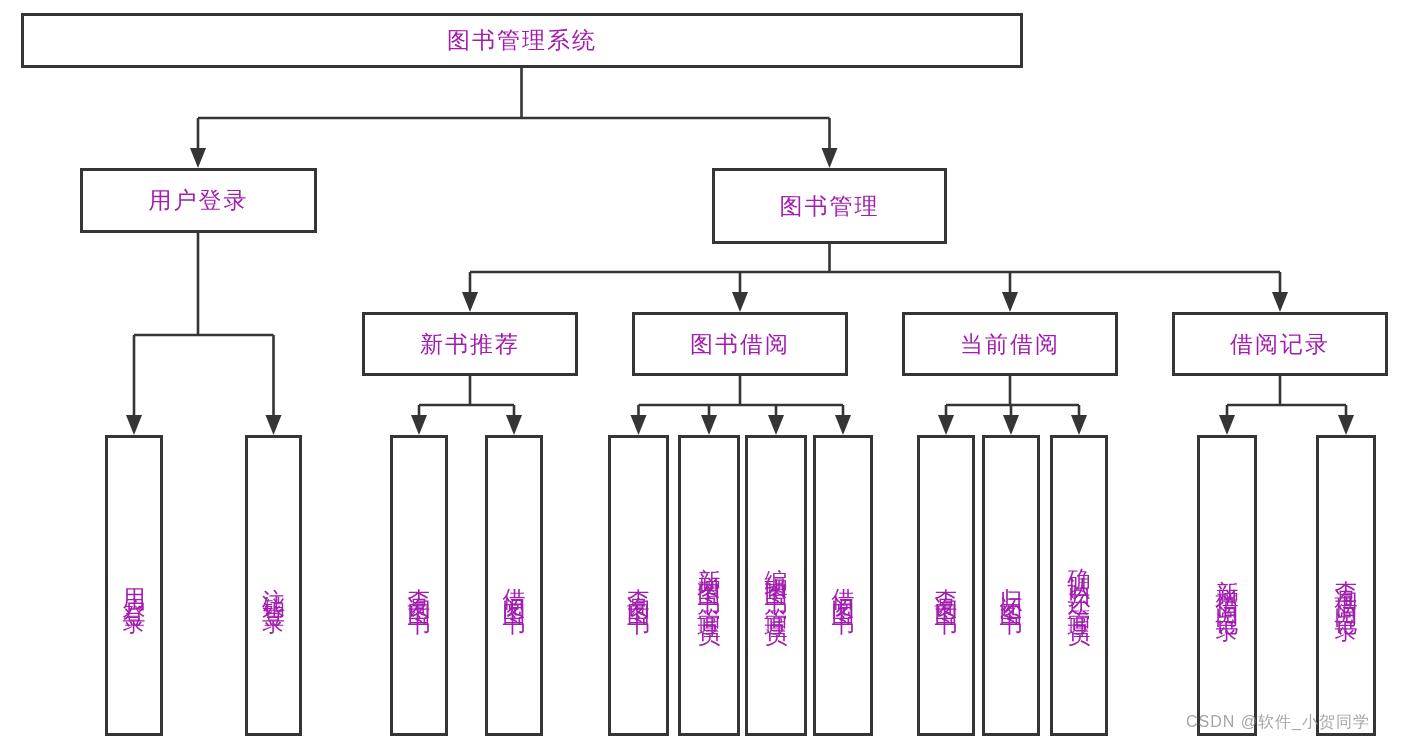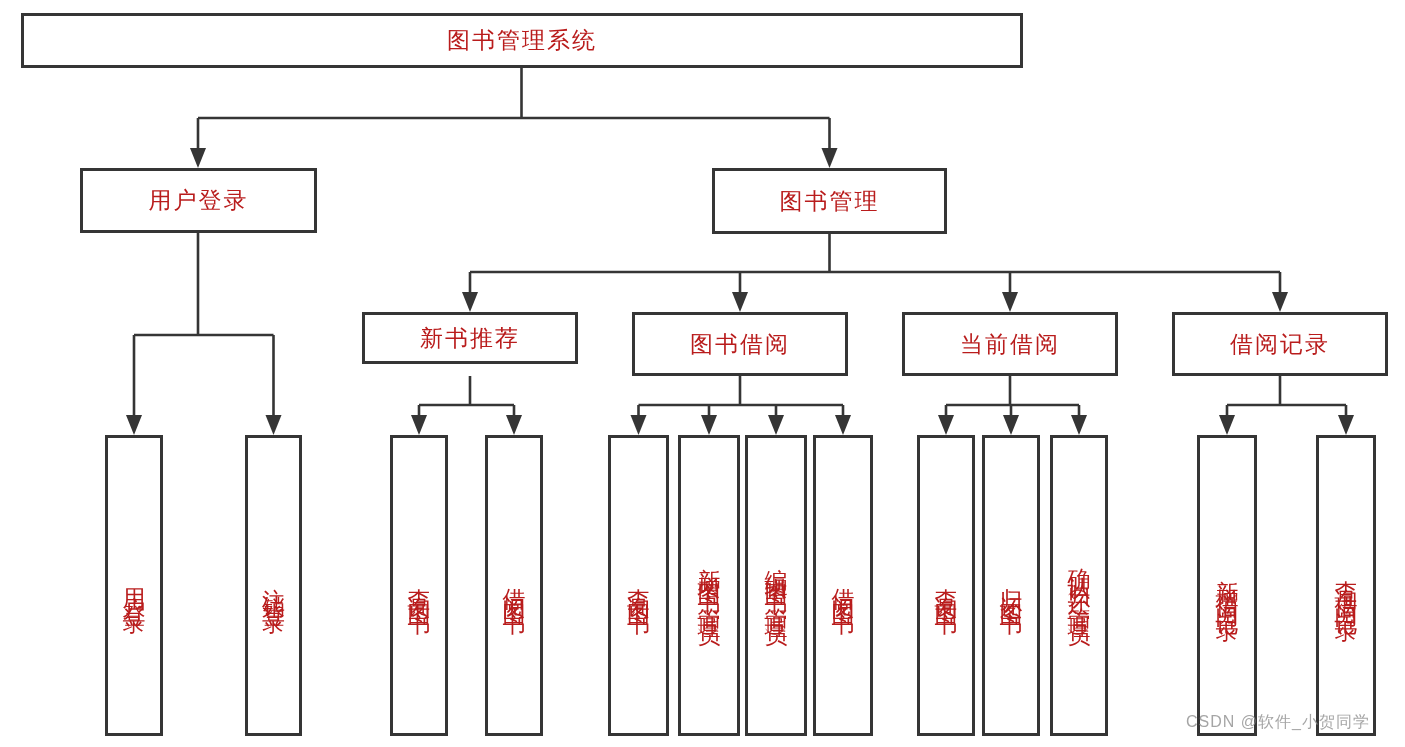--- a/index.html
+++ b/index.html
@@ -23,21 +23,21 @@
     height: 747px;
   }
   .box {
     position: absolute;
     box-sizing: border-box;
     border: 3px solid #353535;
     background: #ffffff;
     display: flex;
     align-items: center;
     justify-content: center;
-    color: #b91c1c;
+    color: #a21caf;
   }
   .box.h span {
     font-size: 23px;
     letter-spacing: 2px;
     white-space: nowrap;
   }
   .box.v span {
     writing-mode: vertical-rl;
     text-orientation: mixed;
     font-size: 23px;
@@ -101,25 +101,25 @@
     </g>
   </svg>
 
   <div class="box h" style="left:21px; top:13px; width:1002px; height:55px;">
     <span>图书管理系统</span>
   </div>
 
   <div class="box h" style="left:80px; top:168px; width:237px; height:65px;">
     <span>用户登录</span>
   </div>
-  <div class="box h" style="left:712px; top:168px; width:235px; height:66px;">
+  <div class="box h" style="left:712px; top:168px; width:235px; height:76px;">
     <span>图书管理</span>
   </div>
 
-  <div class="box h" style="left:362px; top:312px; width:216px; height:52px;">
+  <div class="box h" style="left:362px; top:312px; width:216px; height:64px;">
     <span>新书推荐</span>
   </div>
   <div class="box h" style="left:632px; top:312px; width:216px; height:64px;">
     <span>图书借阅</span>
   </div>
   <div class="box h" style="left:902px; top:312px; width:216px; height:64px;">
     <span>当前借阅</span>
   </div>
   <div class="box h" style="left:1172px; top:312px; width:216px; height:64px;">
     <span>借阅记录</span>

